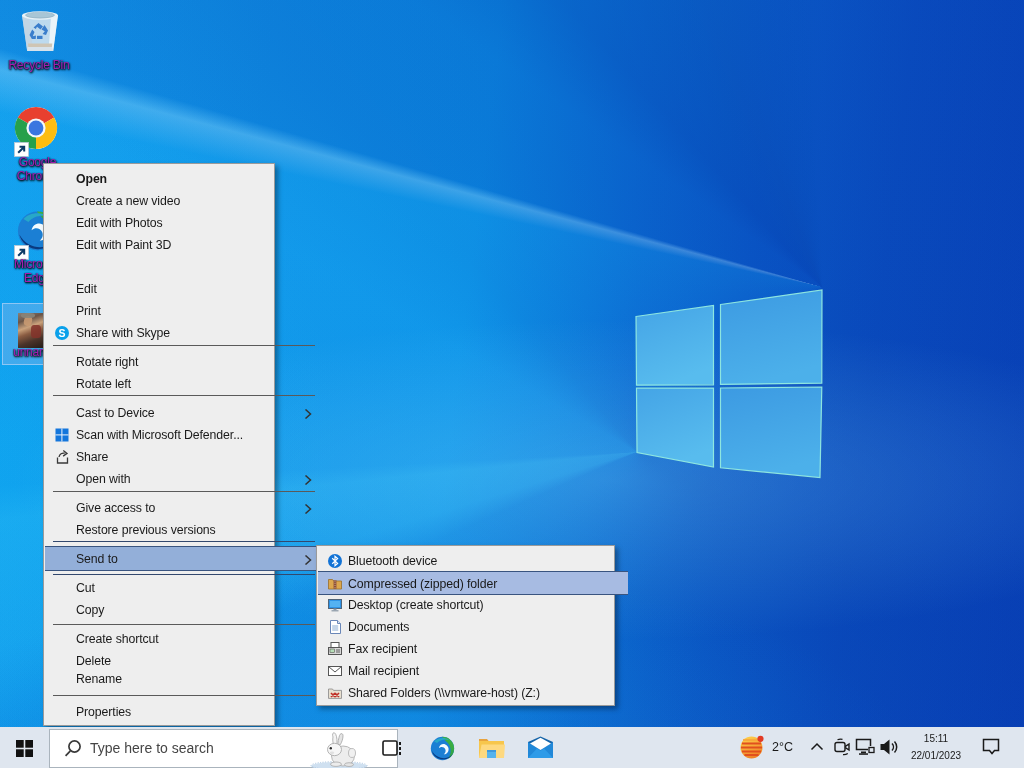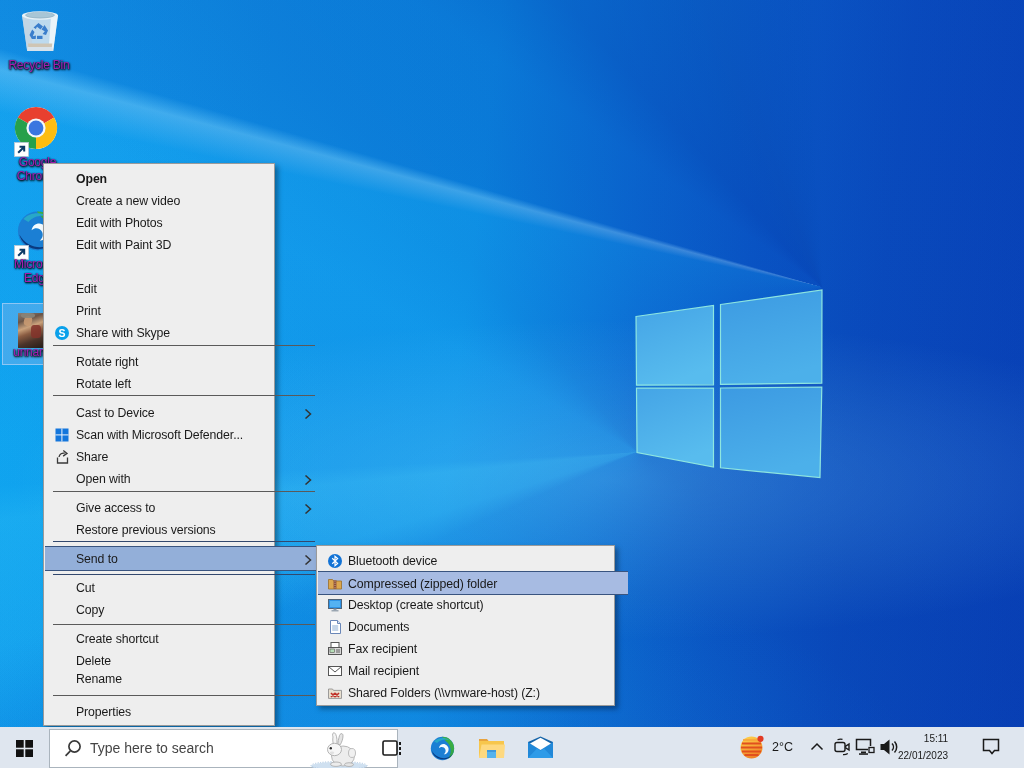--- a/index.html
+++ b/index.html
@@ -407,19 +407,19 @@
     <rect x="4" y="15.3" width="9" height="1.5" fill="#1a1a1a"></rect>
     <rect x="13" y="8" width="7" height="7" fill="#dfe6ef"></rect>
     <rect x="14" y="9.5" width="5" height="5" fill="none" stroke="#1a1a1a" stroke-width="1.3"></rect>
   </svg>
 
   <svg style="position:absolute;left:879px;top:11px" width="21" height="18" viewBox="0 0 21 18">
     <path d="M1.5 6 h3.5 L10.5 1.5 V16.5 L5 12 H1.5 Z" fill="#1a1a1a"></path>
     <path d="M13 5.5 A5 5 0 0 1 13 12.5 M15.5 3.5 A8 8 0 0 1 15.5 14.5" fill="none" stroke="#1a1a1a" stroke-width="1.5"></path>
   </svg>
   <div class="tray" style="left:898px;top:4px;width:76px;text-align:center;line-height:15px;">15:11</div>
-  <div class="tray" style="left:898px;top:21px;width:76px;text-align:left;line-height:15px;">22/01/2023</div>
+  <div class="tray" style="left:898px;top:21px;width:76px;text-align:center;line-height:15px;">22/01/2023</div>
 
   <svg style="position:absolute;left:982px;top:11px" width="18" height="19" viewBox="0 0 18 19">
     <path d="M1.5 1.5 H16.5 V12.5 H12.5 L10 15.5 L7.5 12.5 H1.5 Z" fill="none" stroke="#1a1a1a" stroke-width="1.5"></path>
   </svg>
 
 </div>
 
 </body></html>

